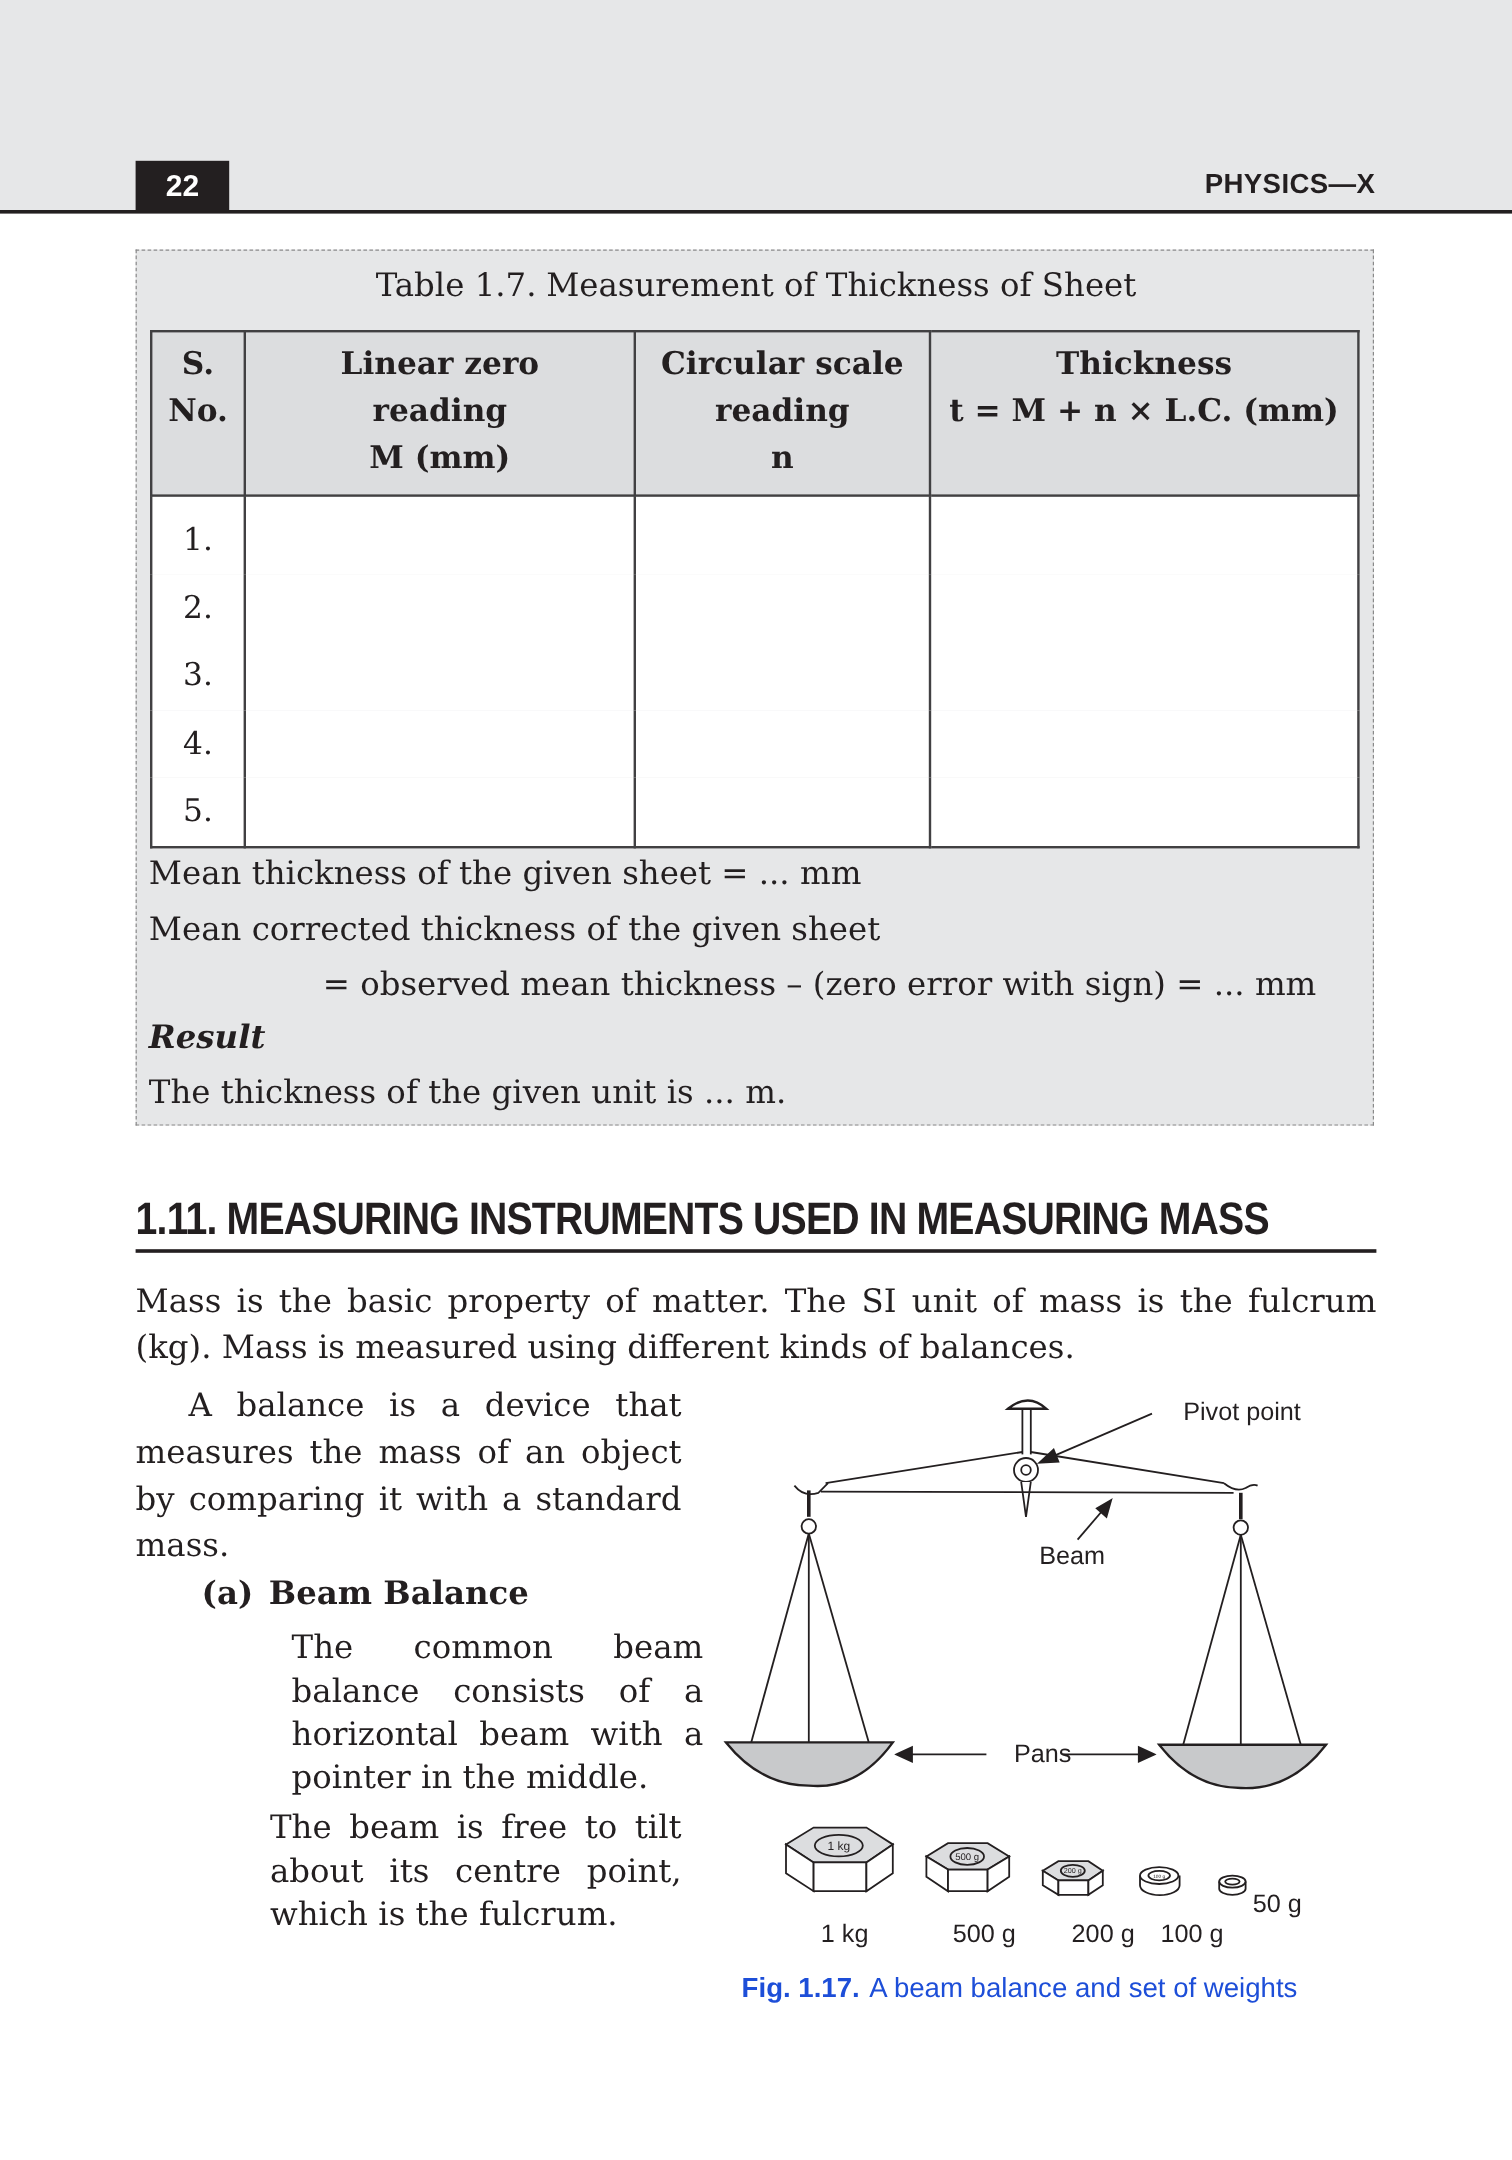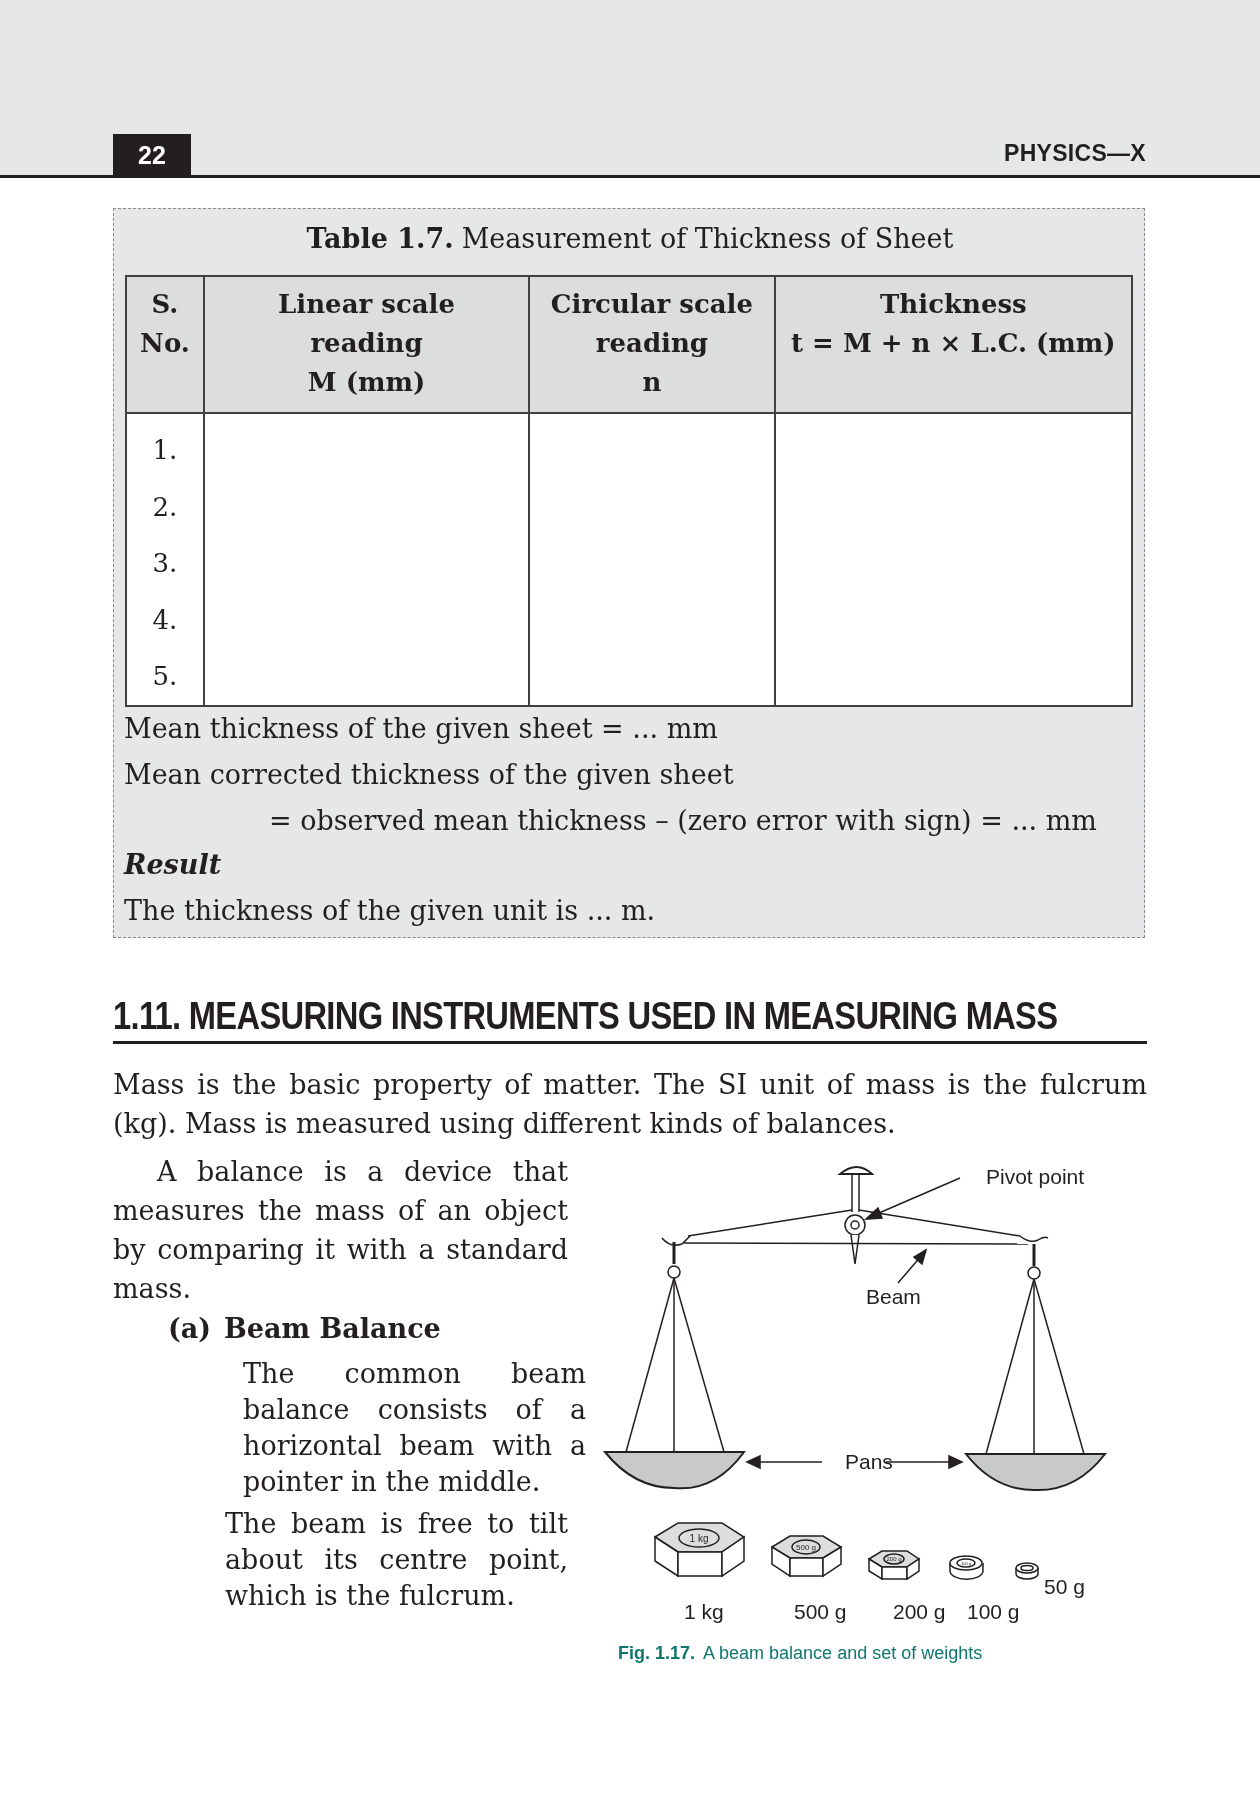--- a/index.html
+++ b/index.html
@@ -27,21 +27,21 @@
     letter-spacing: 0.3px;
   }
   .box {
     position: absolute; left: 113px; top: 208px; width: 1032px; height: 730px;
     background: #e6e7e8; border: 1.5px dashed #8a8a8a; box-sizing: border-box;
   }
   .table-caption {
     position: absolute; left: 0; top: 14px; width: 1032px; text-align: center;
     font-size: 27px;
   }
-  .table-caption b { font-weight: bold; margin-right: 8px; }
+  .table-caption b { font-weight: normal; margin-right: 8px; }
   table.data {
     position: absolute; left: 11px; top: 66px; width: 1008px;
     border-collapse: collapse; font-size: 26px;
   }
   table.data th {
     background: #dcdddf; border: 2px solid #414042; font-weight: bold;
     line-height: 39px; padding: 8px 4px 10px 4px; vertical-align: top;
     text-align: center;
   }
   table.data td {
@@ -63,21 +63,21 @@
   .para {
     position: absolute; font-size: 27px; line-height: 39px; text-align: justify;
   }
   .para.tight { line-height: 36px; }
   .subhead { position: absolute; font-size: 27px; font-weight: bold; white-space: nowrap; }
   .subhead .label { display: inline-block; width: 56px; }
   .figure { position: absolute; left: 600px; top: 1140px; width: 560px; height: 560px; }
   .fig-label { position: absolute; font-family: "Liberation Sans", sans-serif; font-size: 21px; white-space: nowrap; }
   .fig-caption {
     position: absolute; left: 618px; top: 1643px; font-family: "Liberation Sans", sans-serif;
-    font-size: 18px; color: #0f766e; white-space: nowrap;
+    font-size: 23px; color: #1d4ed8; white-space: nowrap;
   }
   .fig-caption b { font-weight: bold; margin-right: 8px; }
 </style>
 </head>
 <body>
 
 <div class="top-band"></div>
 <div class="header-rule"></div>
 <div class="page-no">22</div>
 <div class="running-head">PHYSICS—X</div>
@@ -89,21 +89,21 @@
   <table class="data">
     <colgroup>
       <col style="width:78px">
         <col style="width:326px">
         <col style="width:246px">
         <col style="width:358px">
     </colgroup>
     <thead>
       <tr>
         <th><span>S.</span><br><span>No.</span></th>
-        <th><span>Linear scale</span><br><span>reading</span><br><span>M (mm)</span></th>
+        <th><span>Linear zero</span><br><span>reading</span><br><span>M (mm)</span></th>
         <th><span>Circular scale</span><br><span>reading</span><br><span>n</span></th>
         <th><span>Thickness</span><br><span>t = M + n × L.C. (mm)</span></th>
       </tr>
     </thead>
     <tbody>
       <tr class="first">
           <td>1.</td>
           <td></td>
           <td></td>
           <td></td>

